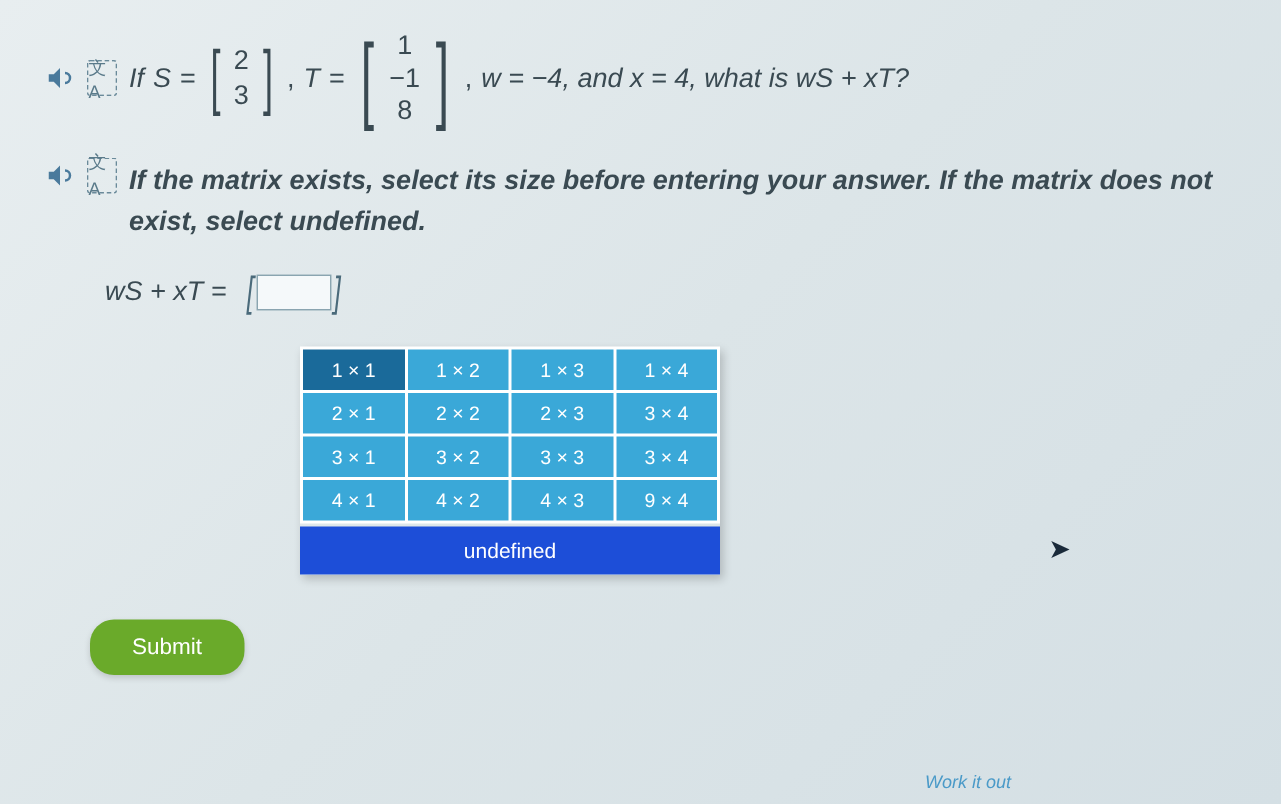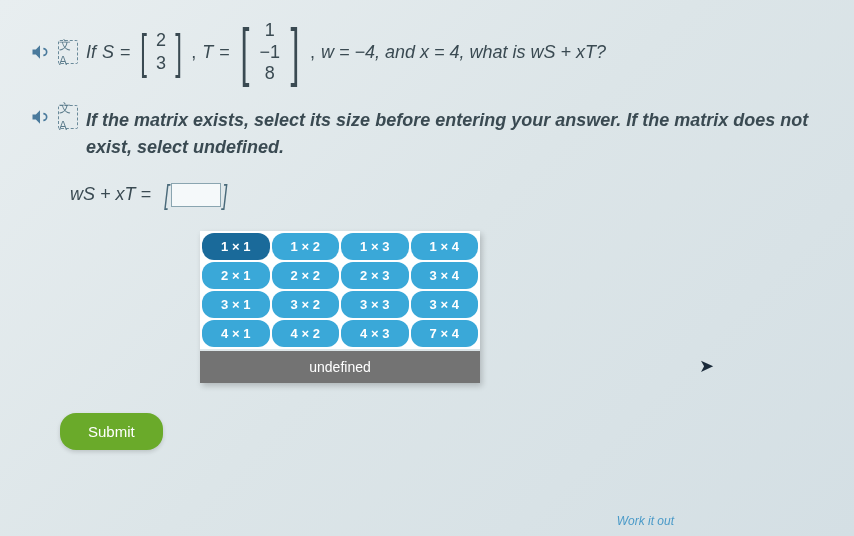--- a/index.html
+++ b/index.html
@@ -102,29 +102,28 @@
       gap: 2px;
       background: #fff;
       padding: 2px;
     }
     .size-cell {
       background: #3aa8d8;
       color: #fff;
       text-align: center;
       padding: 6px 4px;
       font-size: 13px;
-      font-weight: 700;
-      cursor: pointer;
-      border-radius: 12px;
+      font-weight: 400;
+      cursor: pointer;
     }
     .size-cell.selected {
       background: #1a6a9a;
     }
     .undefined-row {
-      background: #737373;
+      background: #1d4ed8;
       color: #fff;
       text-align: center;
       padding: 8px;
       font-size: 14px;
       cursor: pointer;
       margin-top: 2px;
     }
     .submit-btn {
       background: #6aaa2a;
       color: #fff;
@@ -224,21 +223,21 @@
       <div class="size-cell">2 × 2</div>
       <div class="size-cell">2 × 3</div>
       <div class="size-cell">3 × 4</div>
       <div class="size-cell">3 × 1</div>
       <div class="size-cell">3 × 2</div>
       <div class="size-cell">3 × 3</div>
       <div class="size-cell">3 × 4</div>
       <div class="size-cell">4 × 1</div>
       <div class="size-cell">4 × 2</div>
       <div class="size-cell">4 × 3</div>
-      <div class="size-cell">7 × 4</div>
+      <div class="size-cell">9 × 4</div>
     </div>
   <div class="undefined-row">undefined</div>
 </div>
 
 
 <button class="submit-btn">Submit</button>
 
 <div class="work-it-out">Work it out</div>
 <div class="cursor-arrow">➤</div>
 

